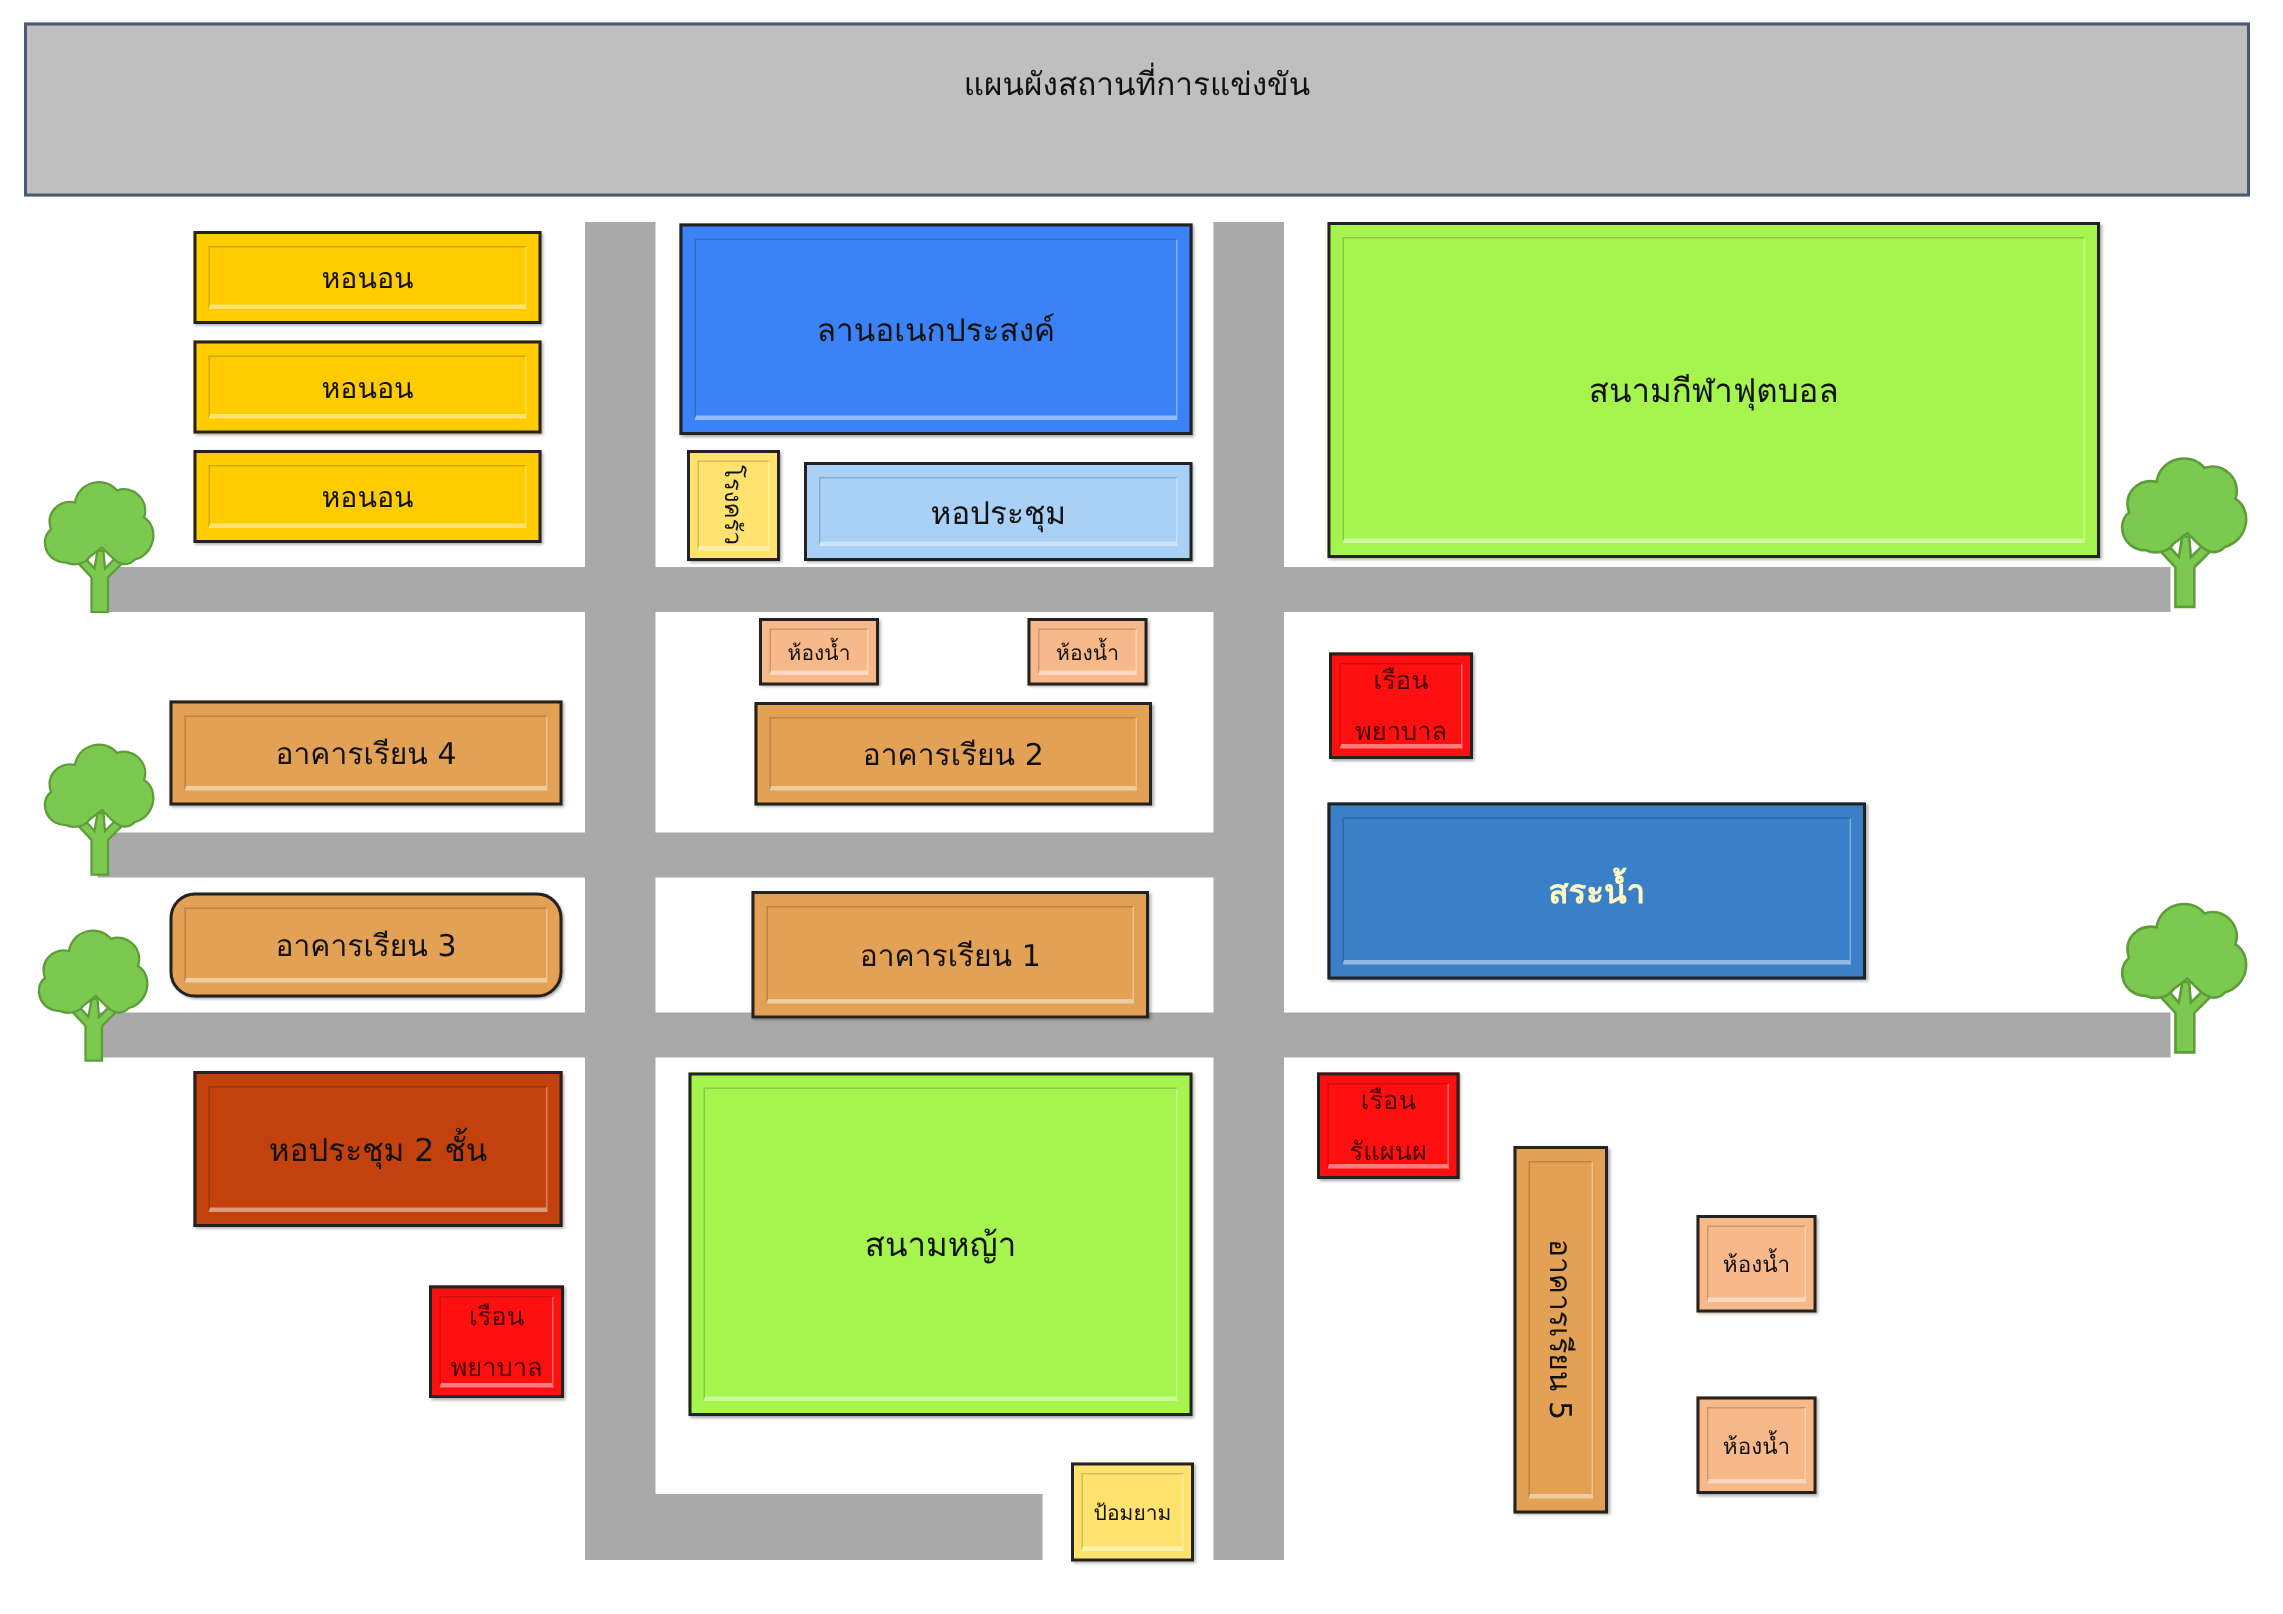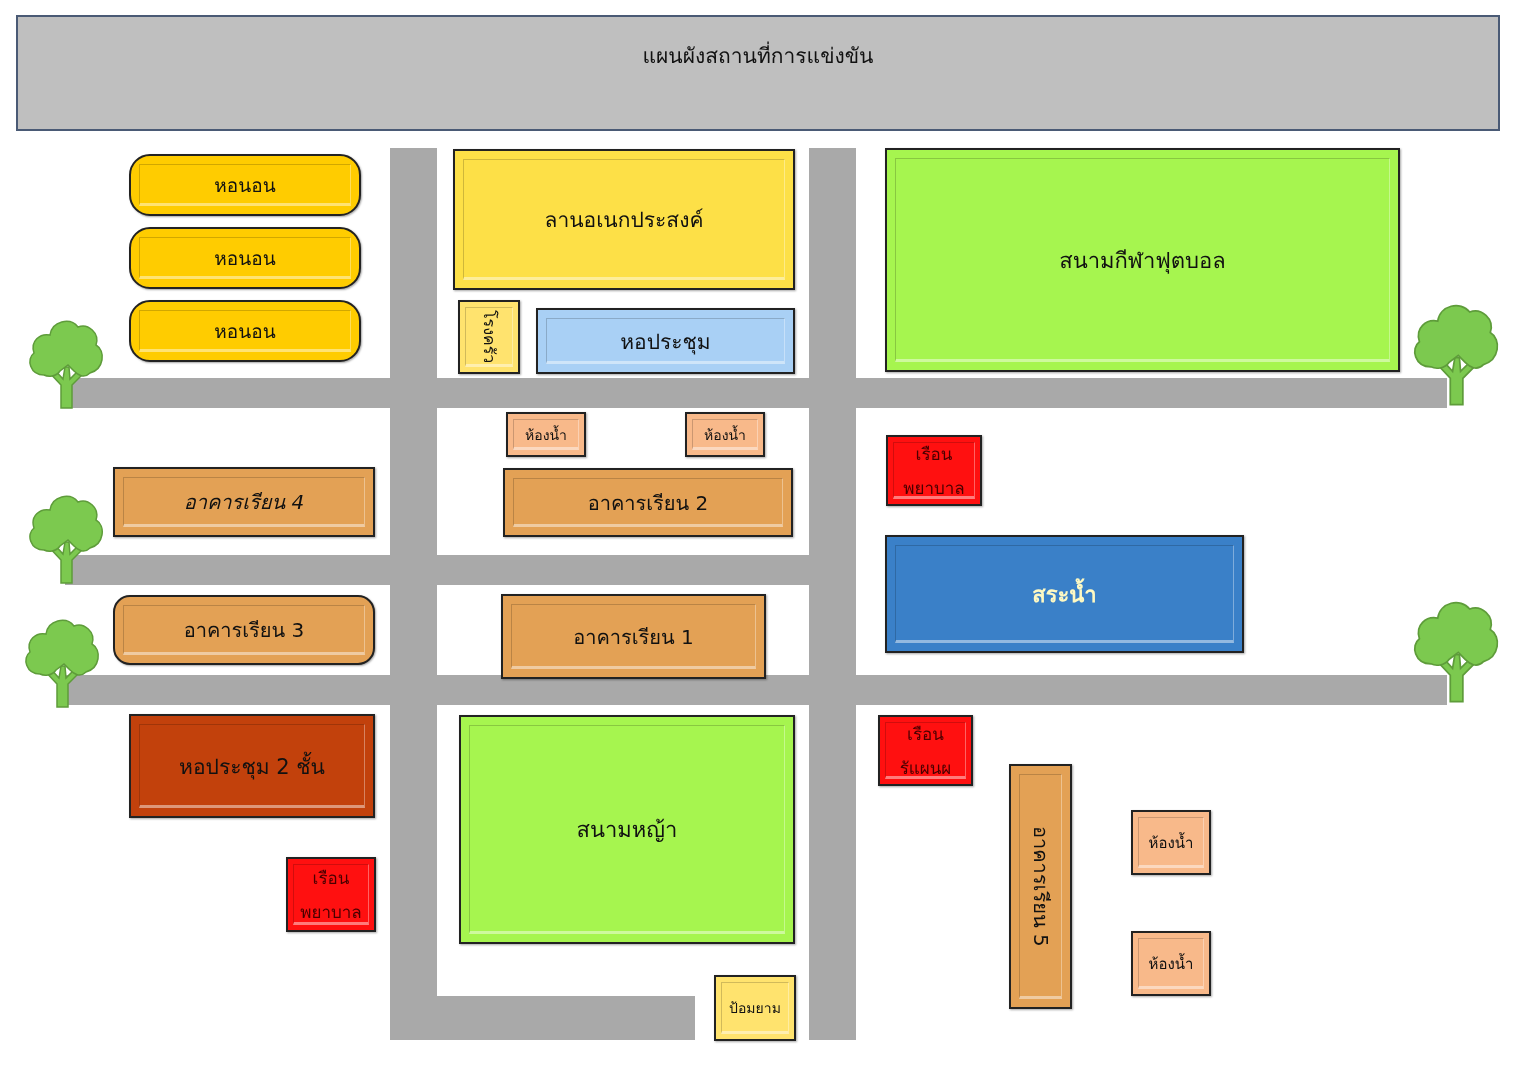--- a/index.html
+++ b/index.html
@@ -11,25 +11,25 @@
   .header .t2 { position:absolute; left:0; right:0; top:66px; font-size:21px; }
   .road { position:absolute; background:#a9a9a9; }
   .bldg { position:absolute; box-sizing:border-box; border:2px solid #222; display:flex; align-items:center;
           justify-content:center; color:#111; text-align:center; box-shadow:1px 1px 2px rgba(0,0,0,0.35); }
   .bldg::before { content:""; position:absolute; left:8px; right:8px; top:8px; bottom:8px;
                   border-top:1px solid rgba(0,0,0,0.18); border-left:1px solid rgba(0,0,0,0.18);
                   border-right:1px solid rgba(255,255,255,0.35); border-bottom:3px solid rgba(255,255,255,0.45);
                   pointer-events:none; }
   .bldg span { position:relative; z-index:1; }
   .small::before { left:5px; right:5px; top:5px; bottom:5px; }
-  .yellow { background:#ffcc00;border-radius:21px; }
+  .yellow { background:#ffcc00; }
   .lightyellow { background:#ffe36e; }
   .orange { background:#e3a155; }
   .peach { background:#f8b98a; }
-  .gray { background:#fde047; }
+  .gray { background:#3b82f6; }
   .lightblue { background:#a9d0f5; }
   .blue2 { background:#c2410c; }
   .green { background:#a6f54f; }
   .red { background:#ff1010; color:#4a0000; }
   .pool { background:#3a80c8; color:#fef9c3;font-weight:bold; }
   .vert span { writing-mode:vertical-rl; }
   .red span { line-height:34px; font-size:17px; }
   .tree { position:absolute; width:84px; height:94px; }
 </style>
 </head>
@@ -75,24 +75,24 @@
   </div>
 <div class="bldg peach small" style="left:685px;top:412px;width:80px;height:45px;font-size:14px;">
     <span>ห้องน้ำ</span>
   </div>
 
 <div class="bldg red small" style="left:886px;top:435px;width:96px;height:71px;flex-direction:column;">
   <span>เรือน</span>
   <span>พยาบาล</span>
 </div>
 
-<div class="bldg orange" style="left:113px;top:467px;width:262px;height:70px;font-size:20px;font-style:italic;">
+<div class="bldg orange" style="left:113px;top:467px;width:262px;height:70px;font-size:20px;">
     <span>อาคารเรียน 4</span>
   </div>
-<div class="bldg orange" style="left:503px;top:468px;width:290px;height:69px;font-size:20px;">
+<div class="bldg orange" style="left:503px;top:468px;width:265px;height:69px;font-size:20px;">
     <span>อาคารเรียน 2</span>
   </div>
 <div class="bldg pool" style="left:885px;top:535px;width:359px;height:118px;font-size:22px;">
     <span>สระน้ำ</span>
   </div>
 <div class="bldg orange" style="left:113px;top:595px;width:262px;height:70px;font-size:20px;border-radius:17px;">
     <span>อาคารเรียน 3</span>
   </div>
 <div class="bldg orange" style="left:501px;top:594px;width:265px;height:85px;font-size:20px;">
     <span>อาคารเรียน 1</span>

